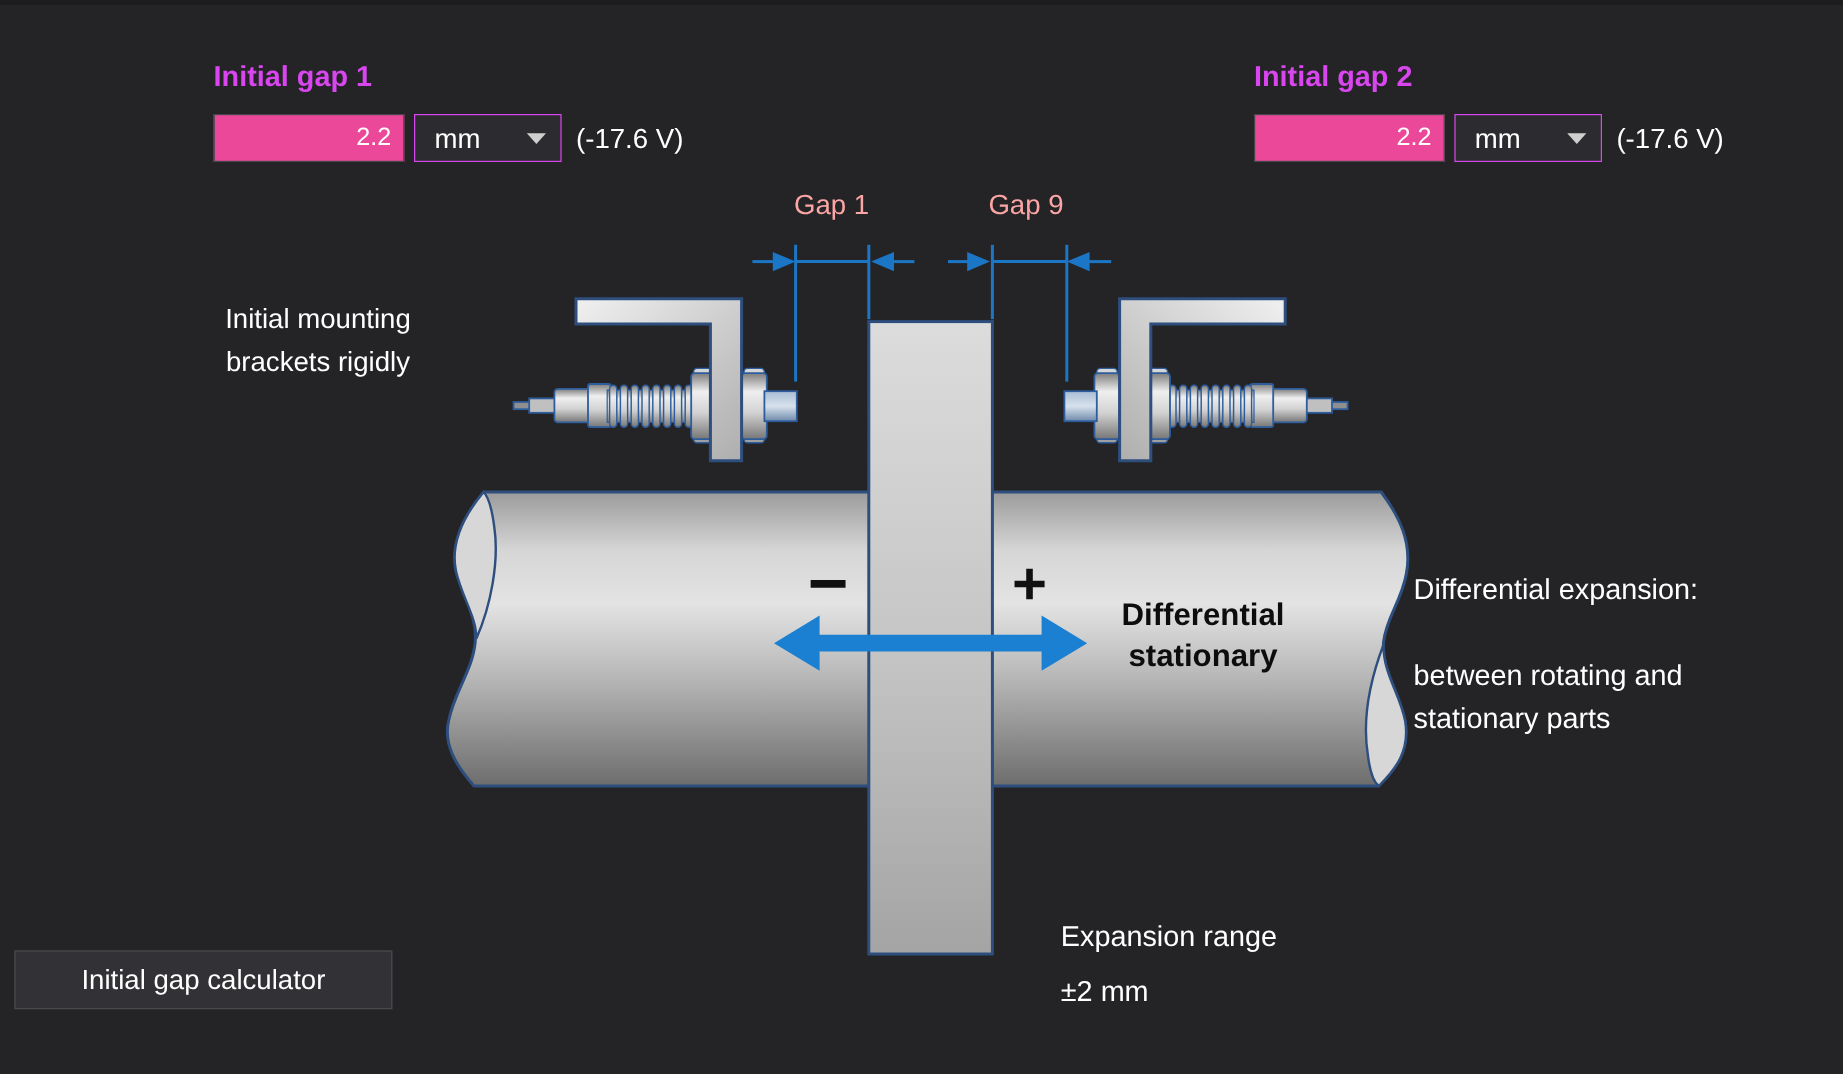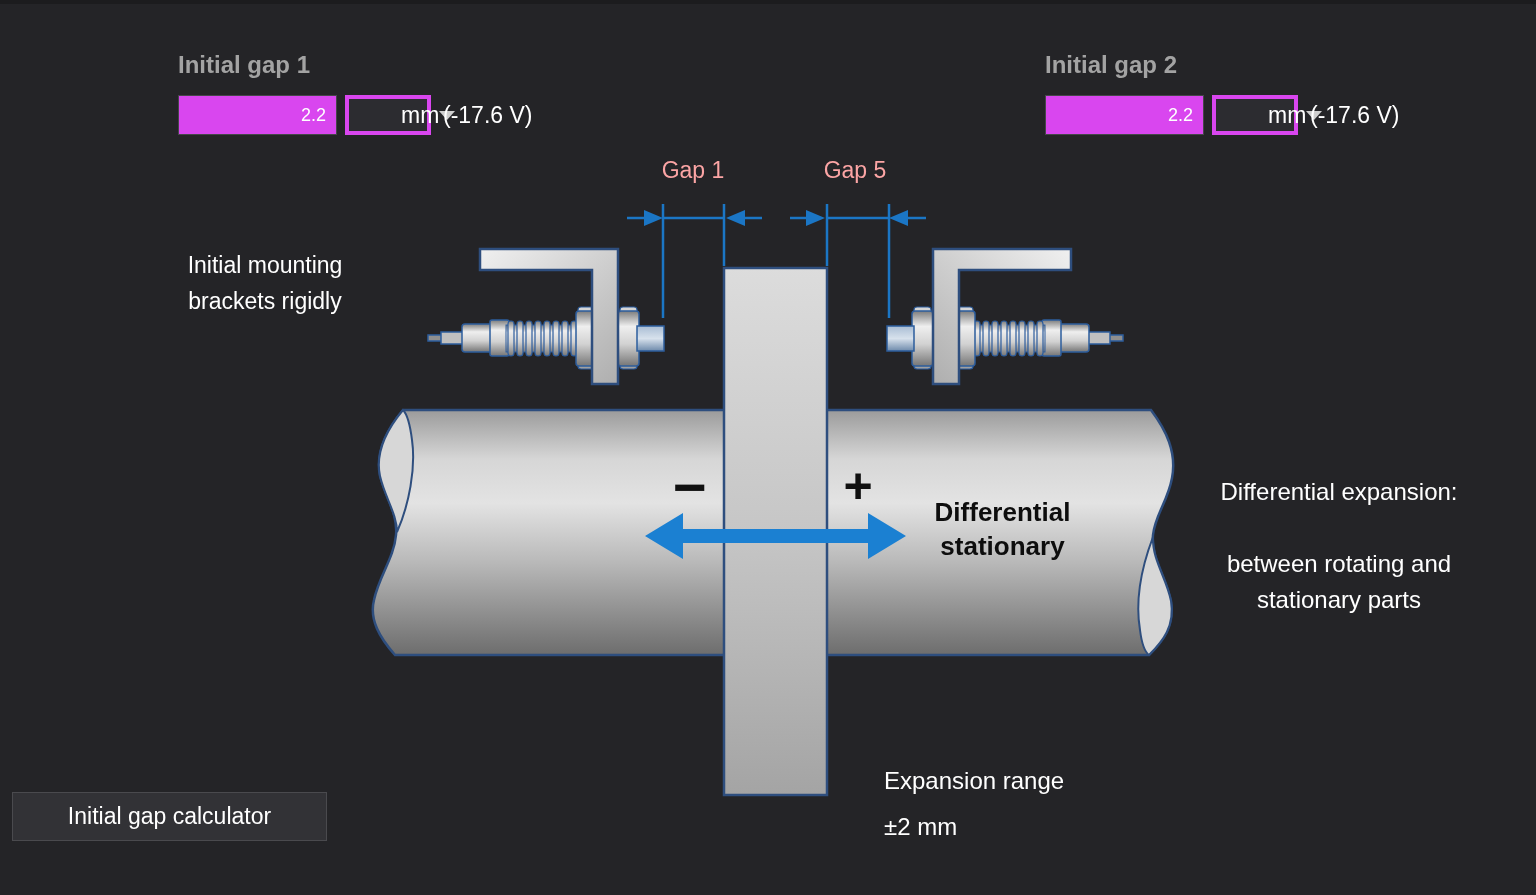--- a/index.html
+++ b/index.html
@@ -6,30 +6,30 @@
   body{
     width:1536px;height:895px;position:relative;overflow:hidden;
     background:#242427;
     font-family:"Liberation Sans",sans-serif;
     color:#ffffff;
   }
   .top-edge{position:absolute;top:0;left:0;right:0;height:4px;background:#1c1c1e;}
 
   
   .gap-group{position:absolute;width:420px;}
-  .gap-label{font-size:24px;font-weight:bold;color:#a3a3a3;margin-bottom:16px;}
+  .gap-label{font-size:24px;font-weight:bold;color:#d946ef;margin-bottom:16px;}
   .gap-row{display:flex;align-items:center;}
   .gap-input{
-    width:137px;height:38px;background:#d946ef;border:1px solid #46464b;
-    color:#fff;font-family:"Liberation Sans",sans-serif;font-size:18px;
+    width:137px;height:38px;background:#ec4899;border:1px solid #46464b;
+    color:#fff;font-family:"Liberation Sans",sans-serif;font-size:21px;
     text-align:right;padding:0 10px 0 10px;outline:none;
   }
   .unit-select{
-    width:86px;height:40px;margin-left:8px;background:#2c2c30;border:4px solid #d946ef;
-    display:flex;align-items:center;box-sizing:border-box;cursor:default;padding-left:36px;
+    width:123px;height:40px;margin-left:8px;background:#2c2c30;border:1px solid #d946ef;
+    display:flex;align-items:center;box-sizing:border-box;cursor:default;
   }
   .unit-text{font-size:23px;color:#fff;padding-left:16px;flex:1;}
   .caret{
     width:0;height:0;margin-right:12px;
     border-left:8px solid transparent;border-right:8px solid transparent;
     border-top:9px solid #cfcfcf;
   }
   .volt-text{font-size:23px;color:#fff;margin-left:12px;white-space:nowrap;}
 
   
@@ -44,21 +44,21 @@
   }
   .plus-sym{
     position:absolute;left:836px;top:461px;width:44px;text-align:center;
     font-size:50px;font-weight:bold;color:#101010;line-height:50px;
   }
   .diff-exp{
     position:absolute;left:900px;top:495px;width:205px;text-align:center;
     font-size:26px;font-weight:bold;color:#0d0d0d;line-height:34px;
   }
   .diff-note{
-    position:absolute;left:1178px;top:474px;width:322px;text-align:center;
+    position:absolute;left:1178px;top:474px;width:322px;text-align:left;
     font-size:24px;line-height:36px;color:#fff;
   }
   .exp-range{
     position:absolute;left:884px;top:758px;font-size:24px;line-height:46px;color:#fff;
   }
   .calc-btn{
     position:absolute;left:12px;top:792px;width:315px;height:49px;
     background:#323236;border:1px solid #4a4a4e;box-sizing:border-box;
     color:#fff;font-size:23px;display:flex;align-items:center;justify-content:center;
     cursor:default;
@@ -170,21 +170,21 @@
     <polygon points="663,218 644,210 644,226"></polygon>
     <polygon points="726,218 745,210 745,226"></polygon>
     <polygon points="825,218 806,210 806,226"></polygon>
     <polygon points="889,218 908,210 908,226"></polygon>
   </g>
 
   <polygon points="645,536 683,513 683,529 868,529 868,513 906,536 868,559 868,543 683,543 683,559" fill="#1b80d2"></polygon>
 </svg>
 
 <div class="dim-label" style="left:648px;top:157px;">Gap 1</div>
-<div class="dim-label" style="left:810px;top:157px;">Gap 5</div>
+<div class="dim-label" style="left:810px;top:157px;">Gap 9</div>
 
 <div class="sensor-note">
   <span>Initial mounting</span><br>
   <span>brackets rigidly</span><br>
 </div>
 
 <div class="minus-sym">−</div>
 <div class="plus-sym">+</div>
 
 <div class="diff-exp">

